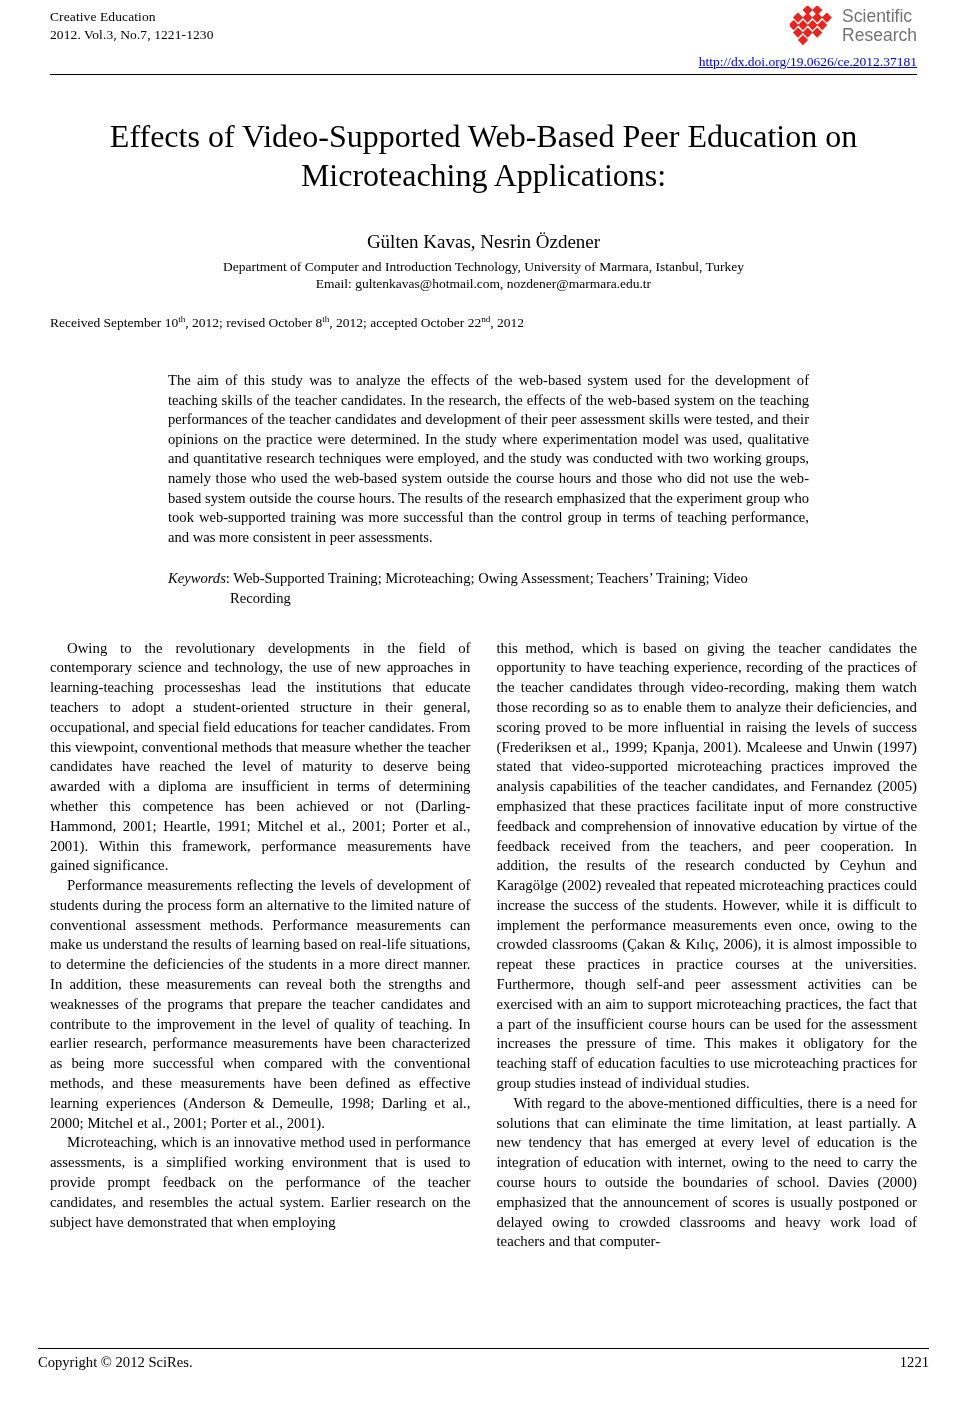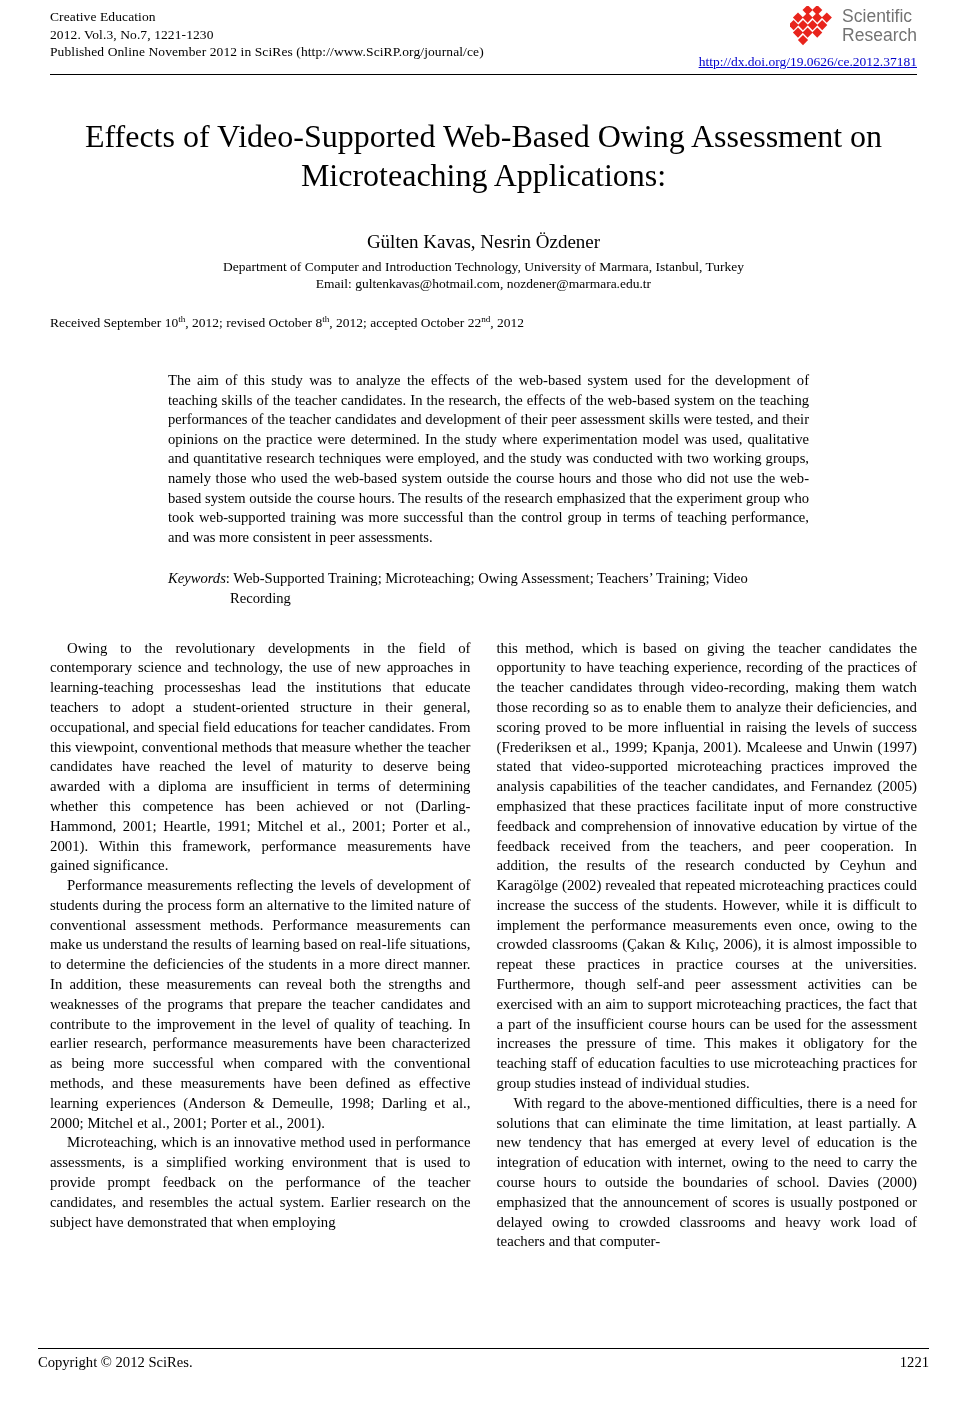--- a/index.html
+++ b/index.html
@@ -172,21 +172,20 @@
 </style>
 </head>
 <body>
 
 <div class="page">
 
   <div class="masthead">
     <div class="journal-meta">
       <div>Creative Education</div>
       <div>2012. Vol.3, No.7, 1221-1230</div>
-      <div>Published Online November 2012 in SciRes (http://www.SciRP.org/journal/ce)</div>
     </div>
 
     <div class="logo-block">
       <div class="logo-row">
         <svg class="logo-mark" viewBox="0 0 46 40">
           <g fill="#e8241c">
             <rect x="14" y="0.5" width="7.2" height="7.2" transform="rotate(45 17.6 4.1)"></rect>
             <rect x="23.6" y="0.5" width="7.2" height="7.2" transform="rotate(45 27.2 4.1)"></rect>
             <rect x="4.4" y="8" width="7.2" height="7.2" transform="rotate(45 8 11.6)"></rect>
             <rect x="14" y="8" width="7.2" height="7.2" transform="rotate(45 17.6 11.6)"></rect>
@@ -207,21 +206,21 @@
           <div>Research</div>
         </div>
       </div>
       <a class="doi-link" href="#">http://dx.doi.org/19.0626/ce.2012.37181</a>
     </div>
   </div>
 
   <hr class="rule">
 
   <h1 class="title">
-    <span>Effects of Video-Supported Web-Based Owing Assessment on</span><br>
+    <span>Effects of Video-Supported Web-Based Peer Education on</span><br>
     <span>Microteaching Applications:</span><br>
   </h1>
 
   <div class="authors">Gülten Kavas, Nesrin Özdener</div>
   <div class="affiliation">Department of Computer and Introduction Technology, University of Marmara, Istanbul, Turkey</div>
   <div class="email">Email: gultenkavas@hotmail.com, nozdener@marmara.edu.tr</div>
 
   <div class="dates">
     <span>Received September 10</span><sup>th</sup><span>, 2012; revised October 8</span><sup>th</sup><span>, 2012; accepted October 22</span><sup>nd</sup><span>, 2012</span>
   </div>

